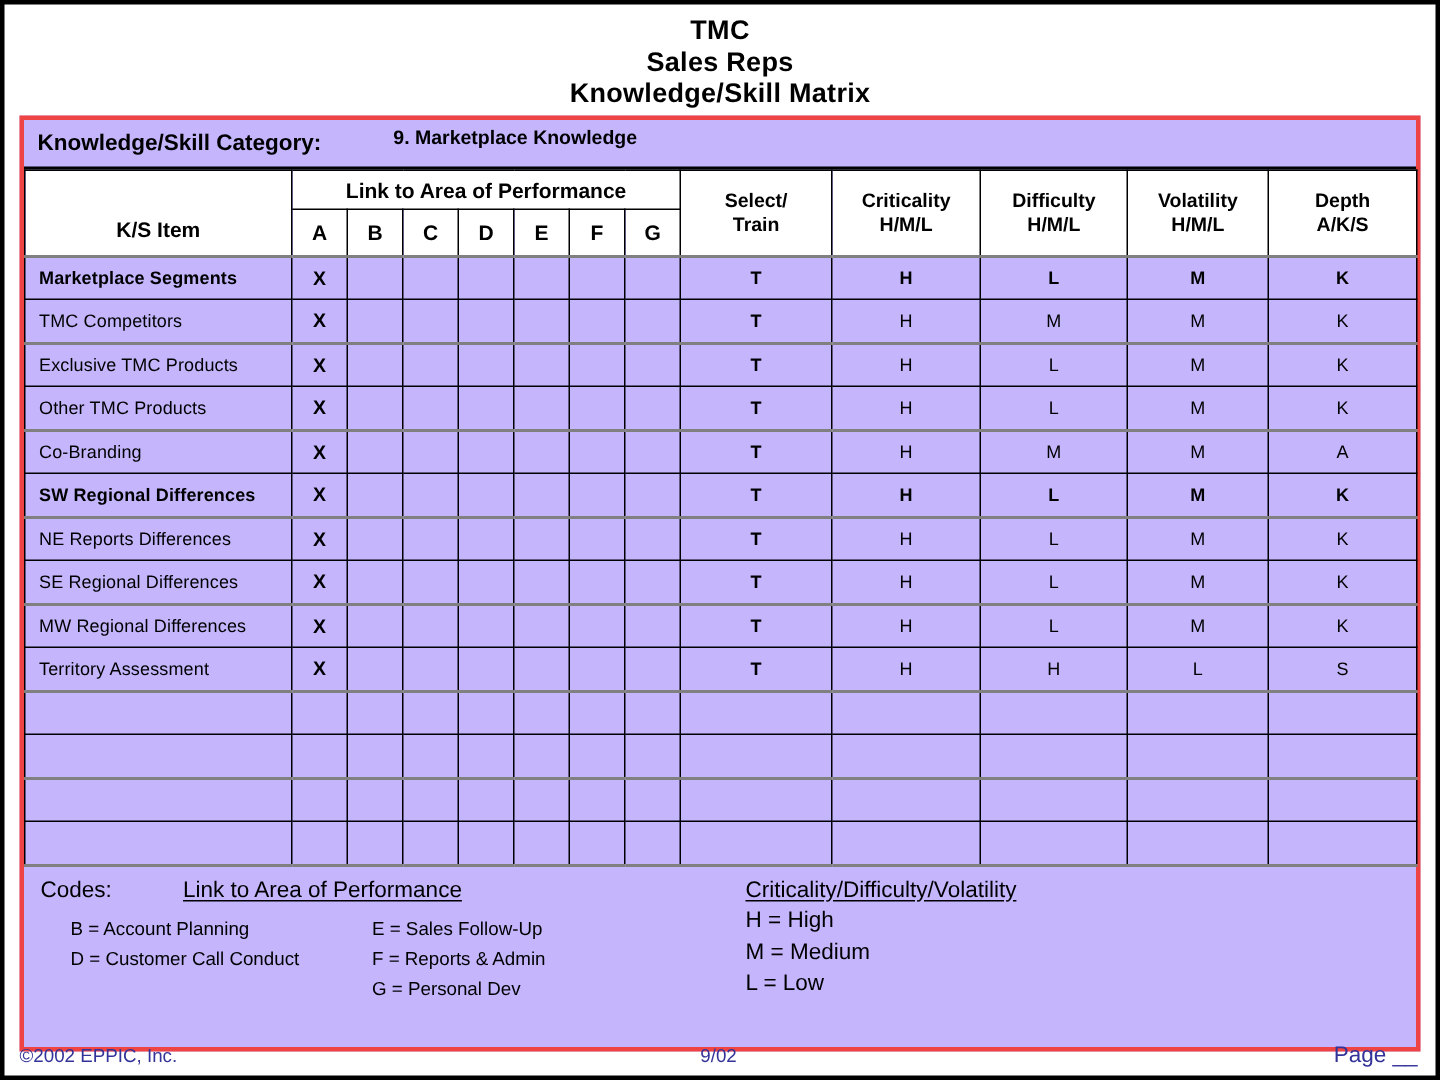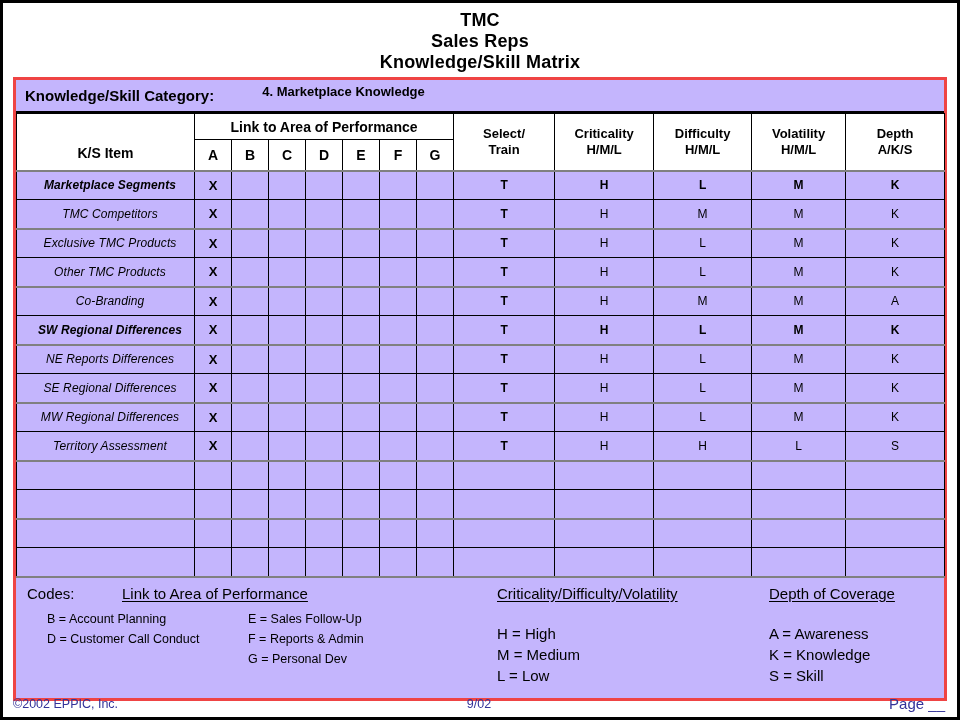--- a/index.html
+++ b/index.html
@@ -46,41 +46,41 @@
     box-sizing: border-box;
   }
   thead th { font-weight: bold; background: #fff; }
   th.ks-item-th { vertical-align: bottom; padding-bottom: 9px; font-size: 14px; }
   th.link-group-th { font-size: 14px; height: 26px; }
   th.letter-th { font-size: 14px; height: 31px; }
   th.two-line-th { font-size: 13px; line-height: 16px; }
   tbody td { height: 29px; font-size: 12px; }
   tbody tr:first-child td { border-top: 2px solid #808080; }
   tbody tr:nth-child(even) td { border-bottom: 2px solid #808080; }
-  td.ks-item { text-align: center; padding-left: 9px; font-size: 12px; letter-spacing: 0.1px; font-style: italic; }
+  td.ks-item { text-align: left; padding-left: 9px; font-size: 12px; letter-spacing: 0.1px; }
   td.x-cell { font-weight: bold; font-size: 13px; }
   td.t-cell { font-weight: bold; }
   tr.emph td { font-weight: bold; }
   
   .codes {
     position: relative;
     height: 120px;
     font-size: 13px;
   }
   .codes-label { position: absolute; left: 11px; top: 7px; font-size: 15px; }
   .code-heading { font-size: 15px; text-decoration: underline; text-underline-offset: 2px; }
   .link-heading { position: absolute; left: 106px; top: 7px; }
   .code-list { list-style: none; margin: 0; padding: 0; }
   .link-col1 { position: absolute; left: 31px; top: 31px; }
   .link-col2 { position: absolute; left: 232px; top: 31px; }
   .link-col1 li, .link-col2 li { font-size: 12.5px; line-height: 20px; }
   .cdv-block { position: absolute; left: 481px; top: 7px; }
   .depth-block { position: absolute; left: 753px; top: 7px; }
   .cdv-block li, .depth-block li { font-size: 15px; line-height: 21px; }
-  .cdv-block .code-list, .depth-block .code-list { margin-top: 21px; }
+  .cdv-block .code-list, .depth-block .code-list { margin-top: 1px; }
   
   .footer {
     position: absolute;
     left: 10px; right: 12px; bottom: 5px;
     height: 20px;
     color: var(--accent);
   }
   .footer-copyright { position: absolute; left: 0; bottom: 1px; font-size: 12.5px; }
   .footer-date { position: absolute; left: 50%; transform: translateX(-50%); bottom: 1px; font-size: 12.5px; }
   .footer-page { position: absolute; right: 0; bottom: 0; font-size: 15px; }
@@ -93,21 +93,21 @@
   <div class="title-block">
     <div class="title-line">TMC</div>
     <div class="title-line">Sales Reps</div>
     <div class="title-line">Knowledge/Skill Matrix</div>
   </div>
 
   <div class="matrix">
 
     <div class="category-row">
       <span class="category-label">Knowledge/Skill Category:</span>
-      <span class="category-value">4. Marketplace Knowledge</span>
+      <span class="category-value">9. Marketplace Knowledge</span>
     </div>
 
     <table>
       <colgroup>
         <col style="width:178px">
         <col style="width:37px">
           <col style="width:37px">
           <col style="width:37px">
           <col style="width:37px">
           <col style="width:37px">
@@ -384,28 +384,20 @@
 
       <div class="cdv-block">
         <span class="code-heading">Criticality/Difficulty/Volatility</span>
         <ul class="code-list">
           <li>H = High</li>
           <li>M = Medium</li>
           <li>L = Low</li>
         </ul>
       </div>
 
-      <div class="depth-block">
-        <span class="code-heading">Depth of Coverage</span>
-        <ul class="code-list">
-          <li>A = Awareness</li>
-          <li>K = Knowledge</li>
-          <li>S = Skill</li>
-        </ul>
-      </div>
     </div>
 
   </div>
 
   <div class="footer">
     <span class="footer-copyright">©2002 EPPIC, Inc.</span>
     <span class="footer-date">9/02</span>
     <span class="footer-page">Page __</span>
   </div>
 

